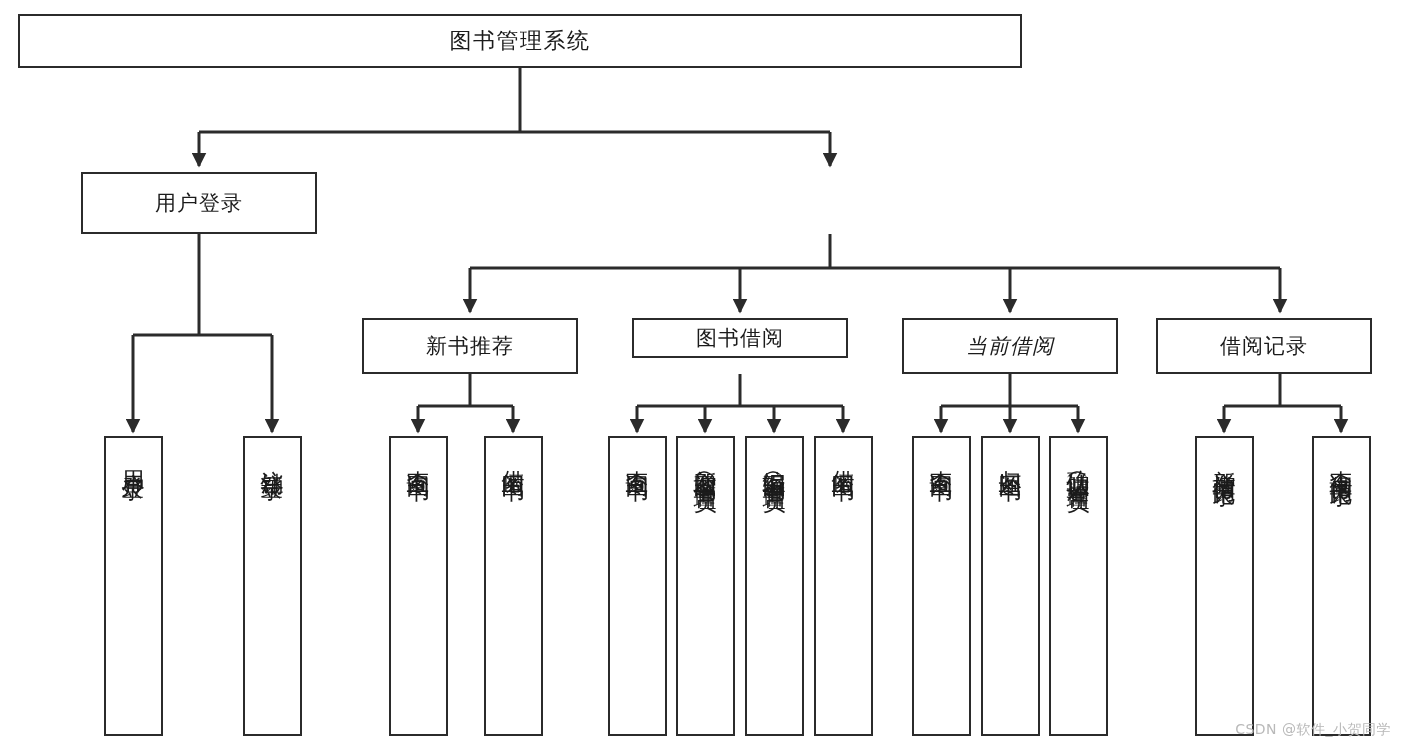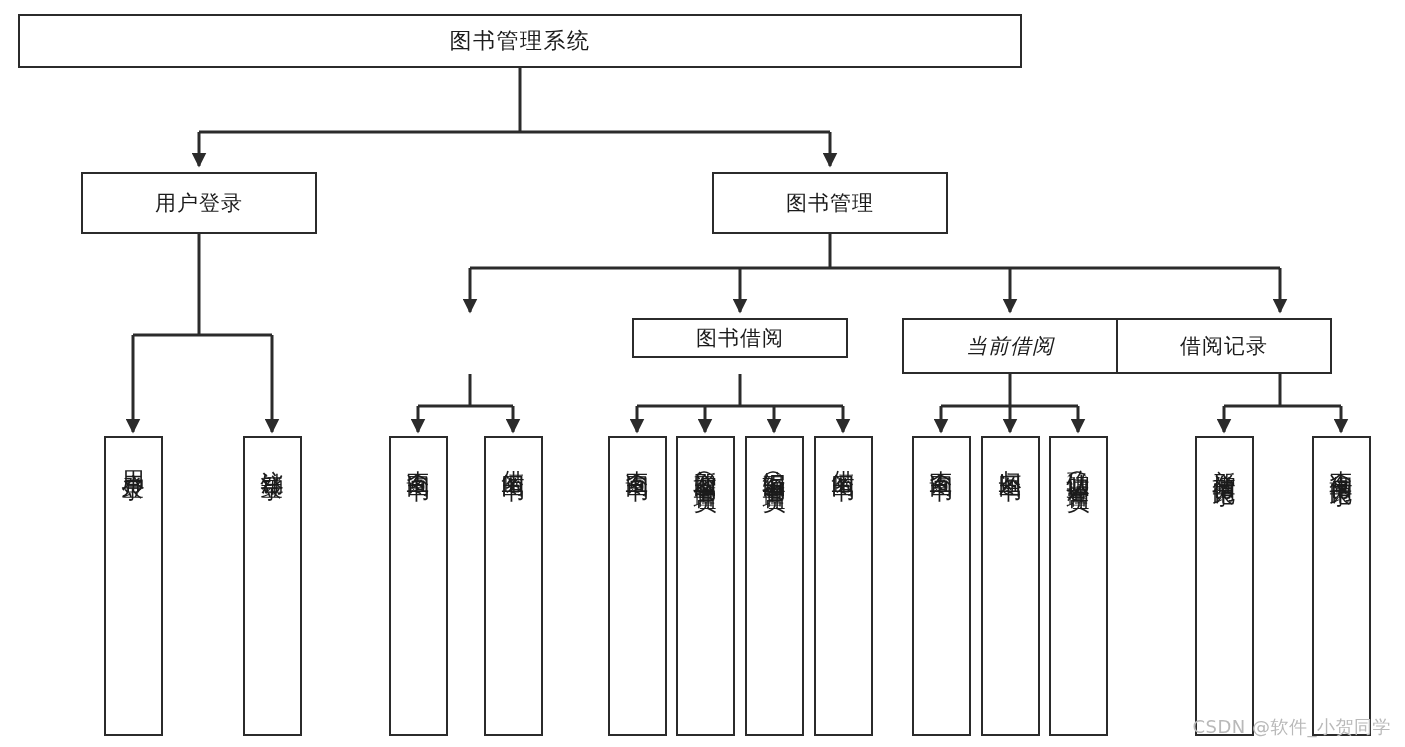--- a/index.html
+++ b/index.html
@@ -59,21 +59,21 @@
     text-orientation: upright;
     font-size: 23px;
     line-height: 1.22;
     letter-spacing: 3px;
     white-space: nowrap;
   }
   #watermark {
     position: absolute;
     right: 14px;
     bottom: 8px;
-    font-size: 18px;
+    font-size: 14px;
     color: #b9b9b9;
     letter-spacing: 0.5px;
     white-space: nowrap;
     user-select: none;
   }
 </style>
 </head>
 <body>
 
 <div id="canvas">
@@ -141,34 +141,34 @@
   </svg>
 
   <div class="node root horizontal" style="left:18px; top:14px; width:1004px; height:54px;">
     <span class="label">图书管理系统</span>
   </div>
 
   <div class="node horizontal" style="left:81px; top:172px; width:236px; height:62px;">
     <span class="label">用户登录</span>
   </div>
 
-  <div class="node horizontal" style="left:712px; top:172px; width:236px; height:62px;">
-    <span class="label">图书管理</span>
-  </div>
-
+
+  <div class="node horizontal" style="left:362px; top:318px; width:216px; height:56px;">
+    <span class="label">新书推荐</span>
+  </div>
 
   <div class="node horizontal" style="left:632px; top:318px; width:216px; height:40px;">
     <span class="label">图书借阅</span>
   </div>
 
   <div class="node horizontal" style="left:902px; top:318px; width:216px; height:56px;font-style:italic;">
     <span class="label">当前借阅</span>
   </div>
 
-  <div class="node horizontal" style="left:1116px; top:318px; width:216px; height:56px;">
+  <div class="node horizontal" style="left:1156px; top:318px; width:216px; height:56px;">
     <span class="label">借阅记录</span>
   </div>
 
   <div class="node vertical" style="left:104px; top:436px; width:59px; height:300px;">
     <span class="label">用户登录</span>
   </div>
 
   <div class="node vertical" style="left:243px; top:436px; width:59px; height:300px;">
     <span class="label">注销登录</span>
   </div>

